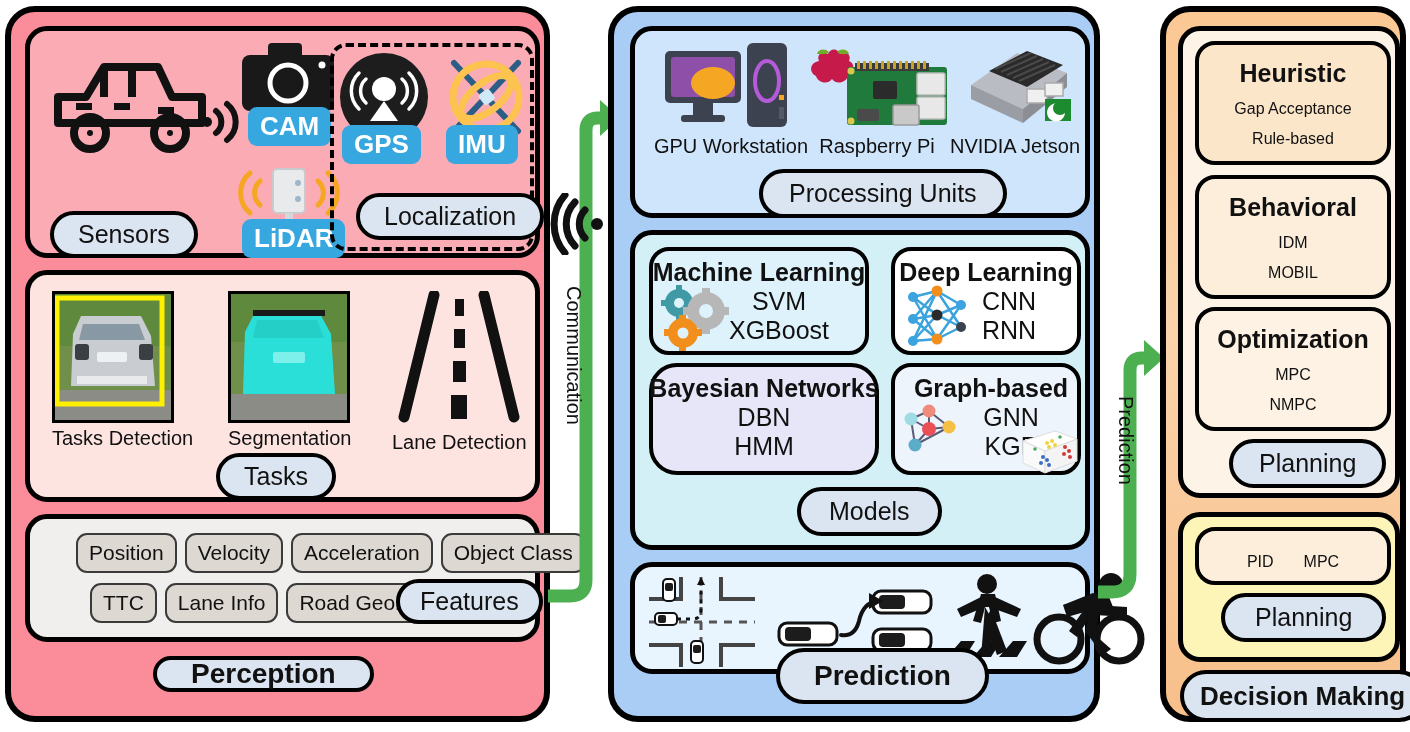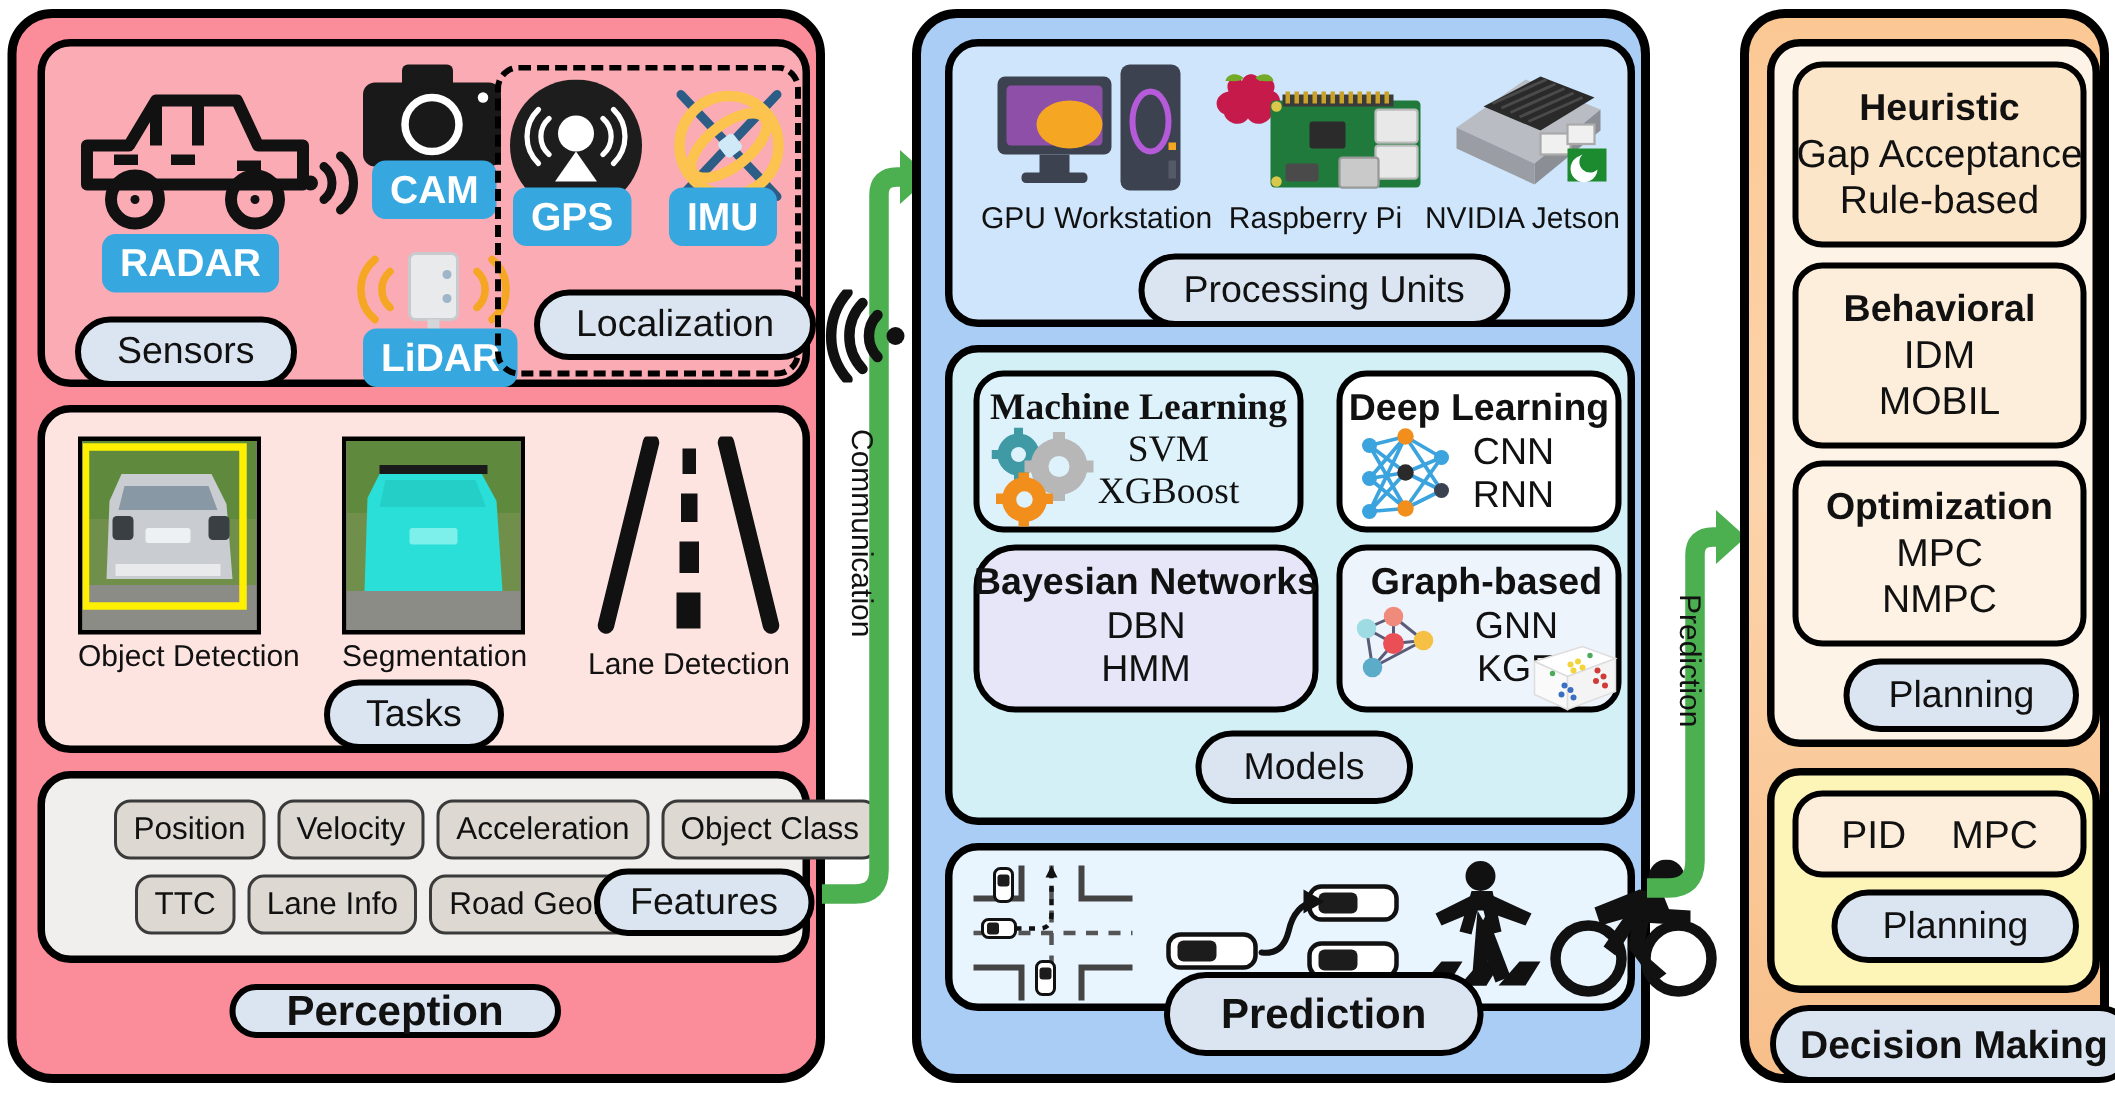--- a/index.html
+++ b/index.html
@@ -92,21 +92,21 @@
   
   #planning-box { left: 12px; top: 14px;  width: 222px; height: 472px; background:#fdf3e6; }
   #control-box  { left: 12px; top: 500px; width: 222px; height: 150px; background:#fdf4b8; }
 
   .dbox {
     position:absolute; border: 4px solid #000; border-radius: 20px;
     display:flex; flex-direction:column; align-items:center; justify-content:center;
     background:#fce6ca;
   }
   .dbox .dtitle { font-size: 25px; font-weight:bold; color:#111; white-space:nowrap;}
-  .dbox .ditem  { font-size: 26px; color:#111; white-space:nowrap;}
+  .dbox .ditem  { font-size: 16px; color:#111; white-space:nowrap;margin-top:12px;}
 
   
   .conn-label {
     position:absolute; font-size: 20px; color:#111;
     writing-mode: vertical-rl; white-space:nowrap;
   }
 </style>
 </head>
 <body>
 
@@ -127,21 +127,20 @@
         <circle cx="44" cy="88" r="16" fill="none" stroke="#111" stroke-width="8"></circle>
         <circle cx="44" cy="88" r="3" fill="#111"></circle>
         <circle cx="124" cy="88" r="16" fill="none" stroke="#111" stroke-width="8"></circle>
         <circle cx="124" cy="88" r="3" fill="#111"></circle>
       </svg>
       <svg class="icon-abs" style="left:172px;top:68px;" width="42" height="46" viewBox="0 0 42 46">
         <circle cx="5" cy="23" r="5" fill="#111"></circle>
         <path d="M14,12 A14,14 0 0 1 14,34" fill="none" stroke="#111" stroke-width="6" stroke-linecap="round"></path>
         <path d="M25,5 A23,23 0 0 1 25,41" fill="none" stroke="#111" stroke-width="6" stroke-linecap="round"></path>
       </svg>
-      <div class="badge icon-abs" style="left:38px;top:125px;">RADAR</div>
 
       <svg class="icon-abs" style="left:212px;top:10px;" width="92" height="72" viewBox="0 0 92 72">
         <rect x="0" y="14" width="92" height="56" rx="8" fill="#191919"></rect>
         <rect x="26" y="2" width="34" height="16" rx="4" fill="#191919"></rect>
         <circle cx="46" cy="42" r="18" fill="#191919" stroke="#fff" stroke-width="5"></circle>
         <circle cx="46" cy="42" r="9" fill="#191919"></circle>
         <circle cx="80" cy="24" r="3.5" fill="#fff"></circle>
       </svg>
       <div class="badge icon-abs" style="left:218px;top:76px;">CAM</div>
 
@@ -196,21 +195,21 @@
             <rect y="96" width="116" height="30" fill="#8b8c86"></rect>
             <path d="M18,40 L26,22 L86,22 L96,42 L100,92 L16,92 Z" fill="#c9ccd0"></path>
             <path d="M28,30 L84,30 L90,46 L24,46 Z" fill="#7d8f9e" opacity="0.85"></path>
             <rect x="42" y="58" width="30" height="10" rx="2" fill="#eef1f3"></rect>
             <rect x="20" y="50" width="14" height="16" rx="3" fill="#3a3f44"></rect>
             <rect x="84" y="50" width="14" height="16" rx="3" fill="#3a3f44"></rect>
             <rect x="22" y="82" width="70" height="8" fill="#e8eaec"></rect>
             <rect x="2" y="4" width="105" height="106" fill="none" stroke="#ffef00" stroke-width="5"></rect>
           </svg>
         </div>
-        <div class="task-cap">Object Detection</div>
+        <div class="task-cap">Tasks Detection</div>
       </div>
 
       <div class="icon-abs" style="left:198px;top:16px;">
         <div class="task-img">
           <svg width="116" height="126" viewBox="0 0 116 126">
             <rect width="116" height="126" fill="#6f8f4a"></rect>
             <rect y="0" width="116" height="48" fill="#5f8a3e"></rect>
             <rect y="100" width="116" height="26" fill="#8b8c86"></rect>
             <path d="M14,38 L24,18 L88,18 L100,40 L104,100 L12,100 Z" fill="#2adfd8"></path>
             <path d="M26,26 L86,26 L93,44 L22,44 Z" fill="#23c9c3" opacity="0.75"></path>
@@ -332,21 +331,21 @@
         <rect x="90" y="54" width="26" height="22" fill="#1c8a2e"></rect>
         <path d="M96,60 a9,9 0 1 0 14,8 a7,7 0 1 1 -10,-10" fill="#fff"></path>
       </svg>
       <div class="proc-cap icon-abs" style="left:310px;top:104px;width:140px;">NVIDIA Jetson</div>
 
       <div class="pill icon-abs" style="left:124px;top:138px;padding:8px 26px;">Processing Units</div>
     </div>
 
     <div class="ibox" id="models-box">
 
-      <div class="mbox" style="left:14px;top:12px;width:220px;height:108px;background:#ddf2fb;font-family:Liberation Serif, serif;">
+      <div class="mbox" style="left:14px;top:12px;width:220px;height:108px;background:#ddf2fb;">
         <div class="mtitle">Machine Learning</div>
         <svg style="position:absolute;left:8px;top:34px;" width="72" height="68" viewBox="0 0 72 68">
           <g fill="#3f9aa5">
               <circle cx="18" cy="18" r="14"></circle>
             <g>
               <rect x="15" y="0" width="6" height="7"></rect>
                 <rect x="15" y="29" width="6" height="7"></rect>
               <rect x="0" y="15" width="7" height="6"></rect>
                 <rect x="29" y="15" width="7" height="6"></rect>
             </g>

